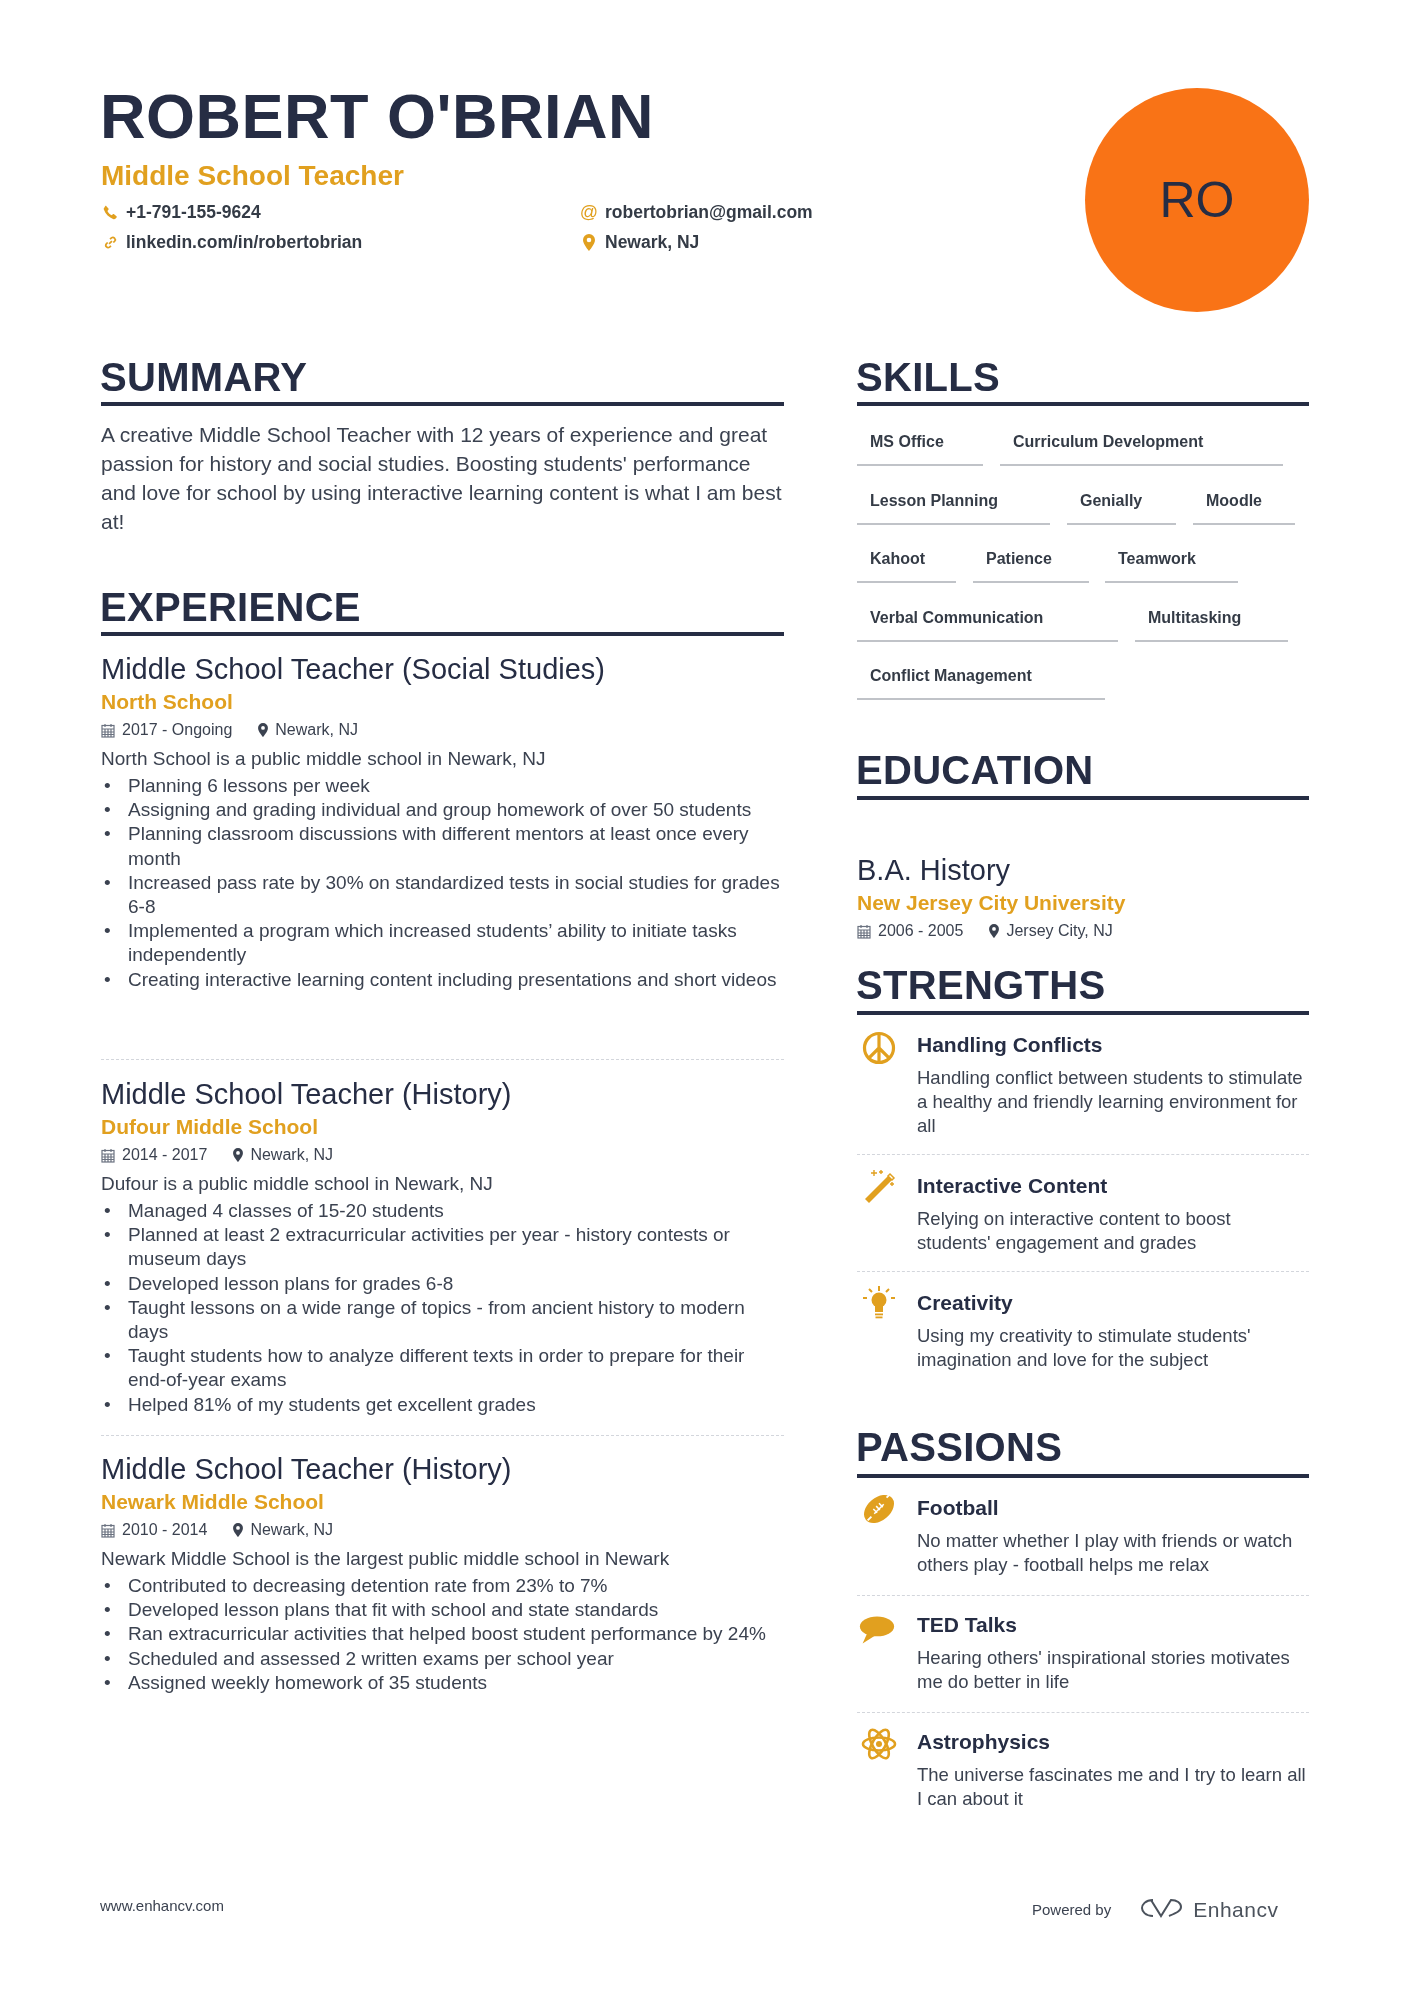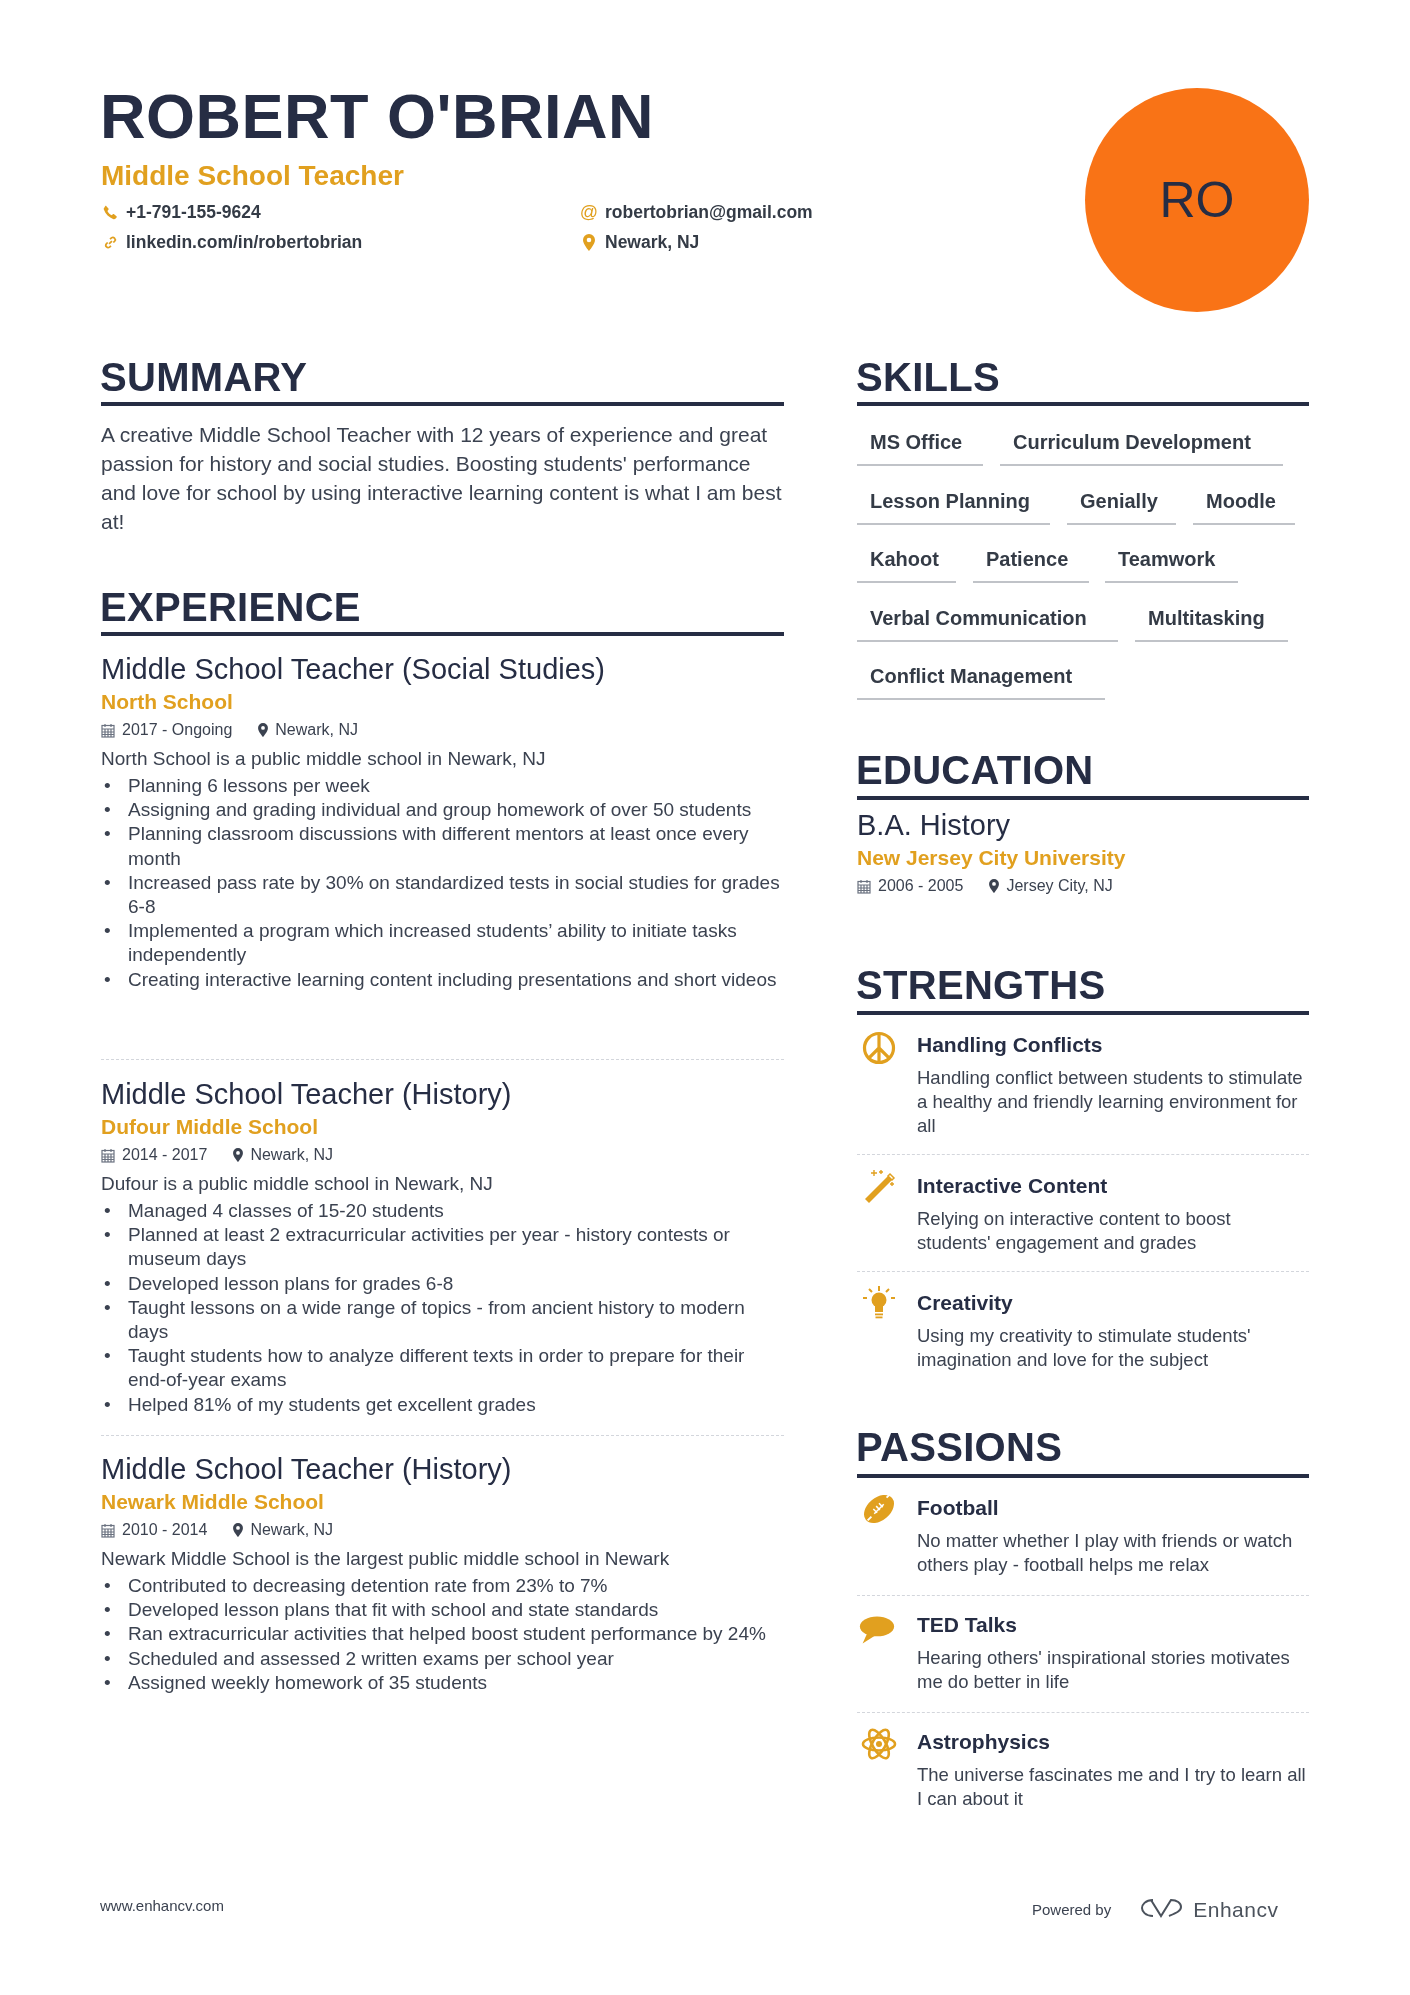--- a/index.html
+++ b/index.html
@@ -20,21 +20,21 @@
   .job-title { font-size:29px; line-height:36px; color:#262d44; white-space:nowrap; }
   .company { font-size:21px; font-weight:700; color:#e1a01f; line-height:28px; white-space:nowrap; }
   .meta { font-size:16px; color:#3b4250; line-height:22px; display:flex; align-items:center; white-space:nowrap; }
   .meta .ic { display:inline-flex; margin-right:7px; }
   .meta .gap { width:26px; }
   .desc { font-size:19px; color:#3b4250; line-height:24px; white-space:nowrap; }
   ul.bul { margin:0; padding:0; list-style:none; }
   ul.bul li { position:relative; padding-left:27px; font-size:19px; line-height:24.2px; color:#3b4250; }
   ul.bul li::before { content:"•"; position:absolute; left:3px; top:0; color:#3b4250; }
   .dash { height:0; border-top:1.5px dashed #d3d6dc; }
-  .skill { position:absolute; font-size:20px; font-weight:700; color:#343b46; line-height:28px; padding:0 13px 8px 13px;
+  .skill { position:absolute; font-size:16px; font-weight:700; color:#343b46; line-height:28px; padding:0 13px 8px 13px;
            border-bottom:2px solid #c0c3c8; white-space:nowrap; }
   .item-title { font-size:21px; font-weight:700; color:#262d44; line-height:28px; white-space:nowrap; }
   .item-desc { font-size:18.5px; color:#3b4250; line-height:23.8px; }
   .item-ic { position:absolute; width:36px; height:36px; display:flex; align-items:center; justify-content:center; }
   .footer-l { left:100px; top:1897px; font-size:15px; color:#3b4250; }
   .footer-r { left:1032px; top:1897px; font-size:15px; color:#3b4250; display:flex; align-items:center; white-space:nowrap; }
   .footer-r .brand { font-size:21px; color:#4b525c; margin-left:8px; letter-spacing:0.5px; }
 </style>
 </head>
 <body>
@@ -185,21 +185,21 @@
 <div class="skill" style="left:1193px; top:487px; width:76px;">Moodle</div>
 <div class="skill" style="left:857px; top:545px; width:73px;">Kahoot</div>
 <div class="skill" style="left:973px; top:545px; width:90px;">Patience</div>
 <div class="skill" style="left:1105px; top:545px; width:107px;">Teamwork</div>
 <div class="skill" style="left:857px; top:604px; width:235px;">Verbal Communication</div>
 <div class="skill" style="left:1135px; top:604px; width:127px;">Multitasking</div>
 <div class="skill" style="left:857px; top:662px; width:222px;">Conflict Management</div>
 
 <div class="abs sec-h" style="left:856px; top:747px;">EDUCATION</div>
 <div class="abs sec-line right-w" style="top:796px;"></div>
-<div class="abs right-w" style="top:807px;">
+<div class="abs right-w" style="top:852px;">
   <div class="job-title">B.A. History</div>
   <div class="company" style="margin-top:1px;">New Jersey City University</div>
   <div class="meta" style="margin-top:3px;">
     <span class="ic">
         <svg width="14" height="15" viewBox="0 0 14 15" fill="none" stroke="#6b7280" stroke-width="1.2">
           <rect x="1" y="2.5" width="12" height="11.5"></rect>
           <path d="M1 6h12M4 1v3M10 1v3M4 6v8M7 6v8M10 6v8M1 9h12M1 11.5h12"></path>
         </svg>
       </span>
     <span>2006 - 2005</span>

